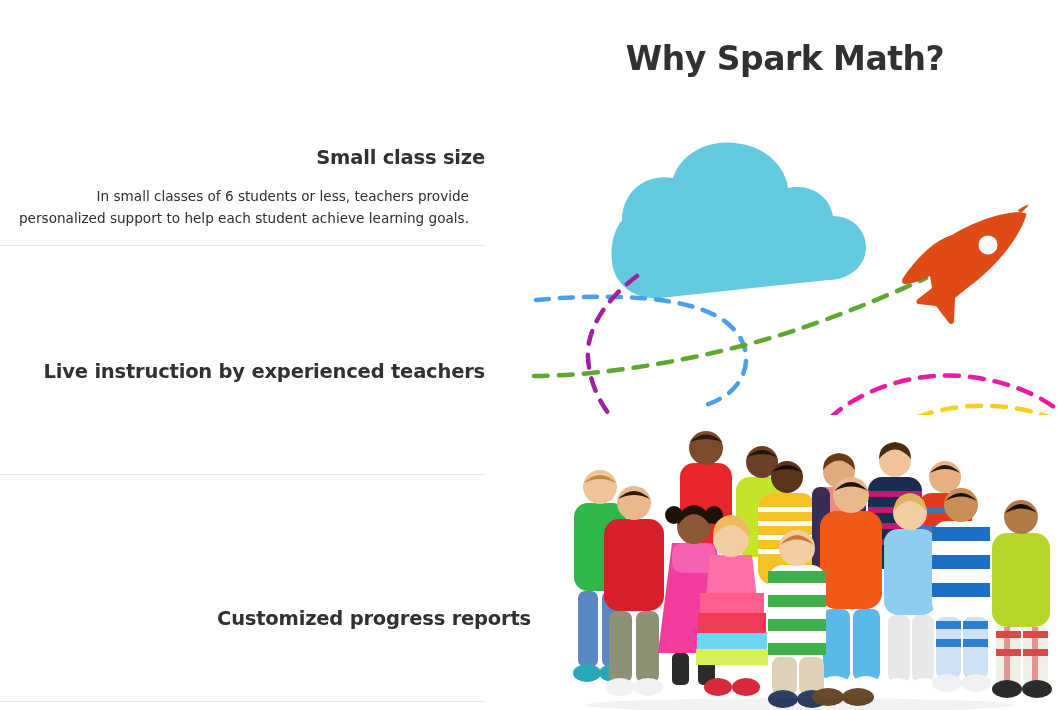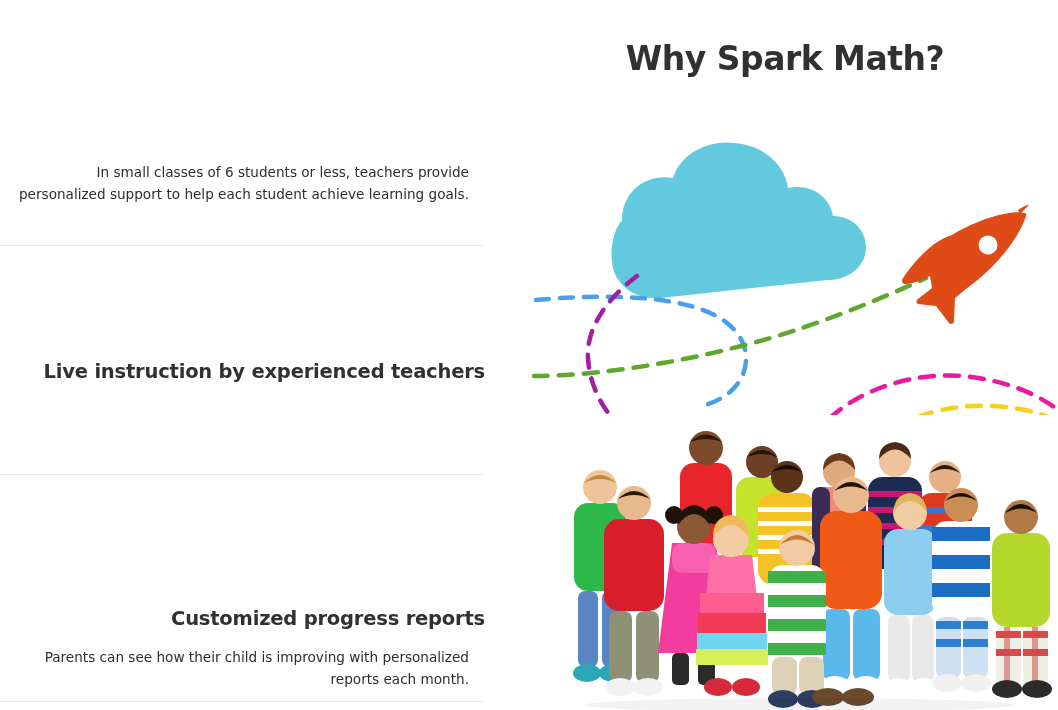--- a/index.html
+++ b/index.html
@@ -56,21 +56,21 @@
     position: absolute;
     left: 0;
     width: 485px;
     height: 1px;
     background: #e2e6e9;
   }
 
   
   #feature-1 { top: 146px; }
   #feature-2 { top: 360px; }
-  #feature-3 { top: 607px; }
+  #feature-3 { top: 607px; padding-left: 46px; }
   #divider-1 { top: 245px; }
   #divider-2 { top: 474px; }
   #divider-3 { top: 701px; }
 
   
   .right-col {
     position: absolute;
     left: 530px;
     top: 0;
     width: 528px;
@@ -108,32 +108,32 @@
   .photo-svg { display: block; }
 </style>
 </head>
 <body>
 
 <div class="page">
 
   <div class="left-col">
 
     <div class="feature" id="feature-1">
+      <h3 class="feature-title">Small class size</h3>
       <p class="feature-body">In small classes of 6 students or less, teachers provide personalized support to help each student achieve learning goals.</p>
     </div>
     <div class="divider" id="divider-1"></div>
 
     <div class="feature" id="feature-2">
       <h3 class="feature-title">Live instruction by experienced teachers</h3>
     </div>
     <div class="divider" id="divider-2"></div>
 
     <div class="feature" id="feature-3">
       <h3 class="feature-title">Customized progress reports</h3>
-      <p class="feature-body">Parents can see how their child is improving with personalized reports each month.</p>
     </div>
     <div class="divider" id="divider-3"></div>
 
   </div>
 
   <div class="right-col">
 
     <h1 class="main-title">Why Spark Math?</h1>
 
     <svg class="illustration" viewBox="0 0 528 300" xmlns="http://www.w3.org/2000/svg">

